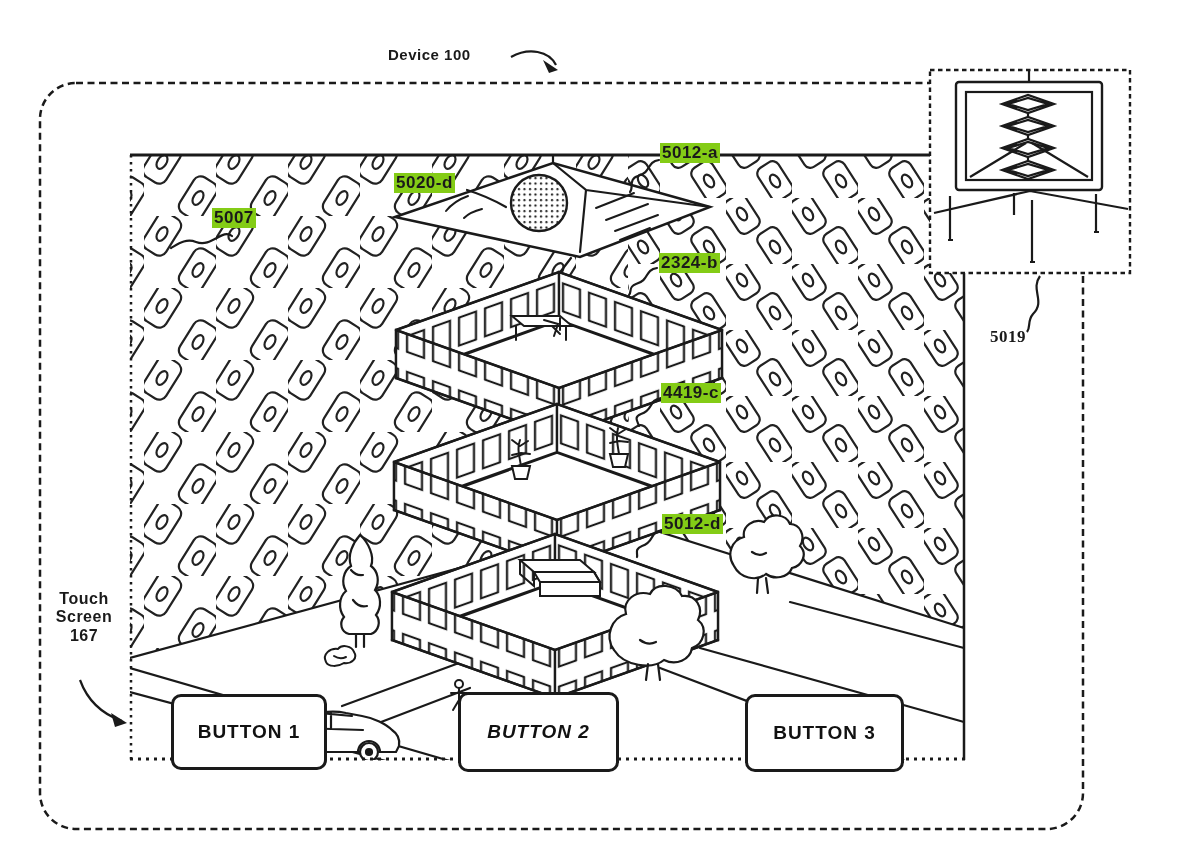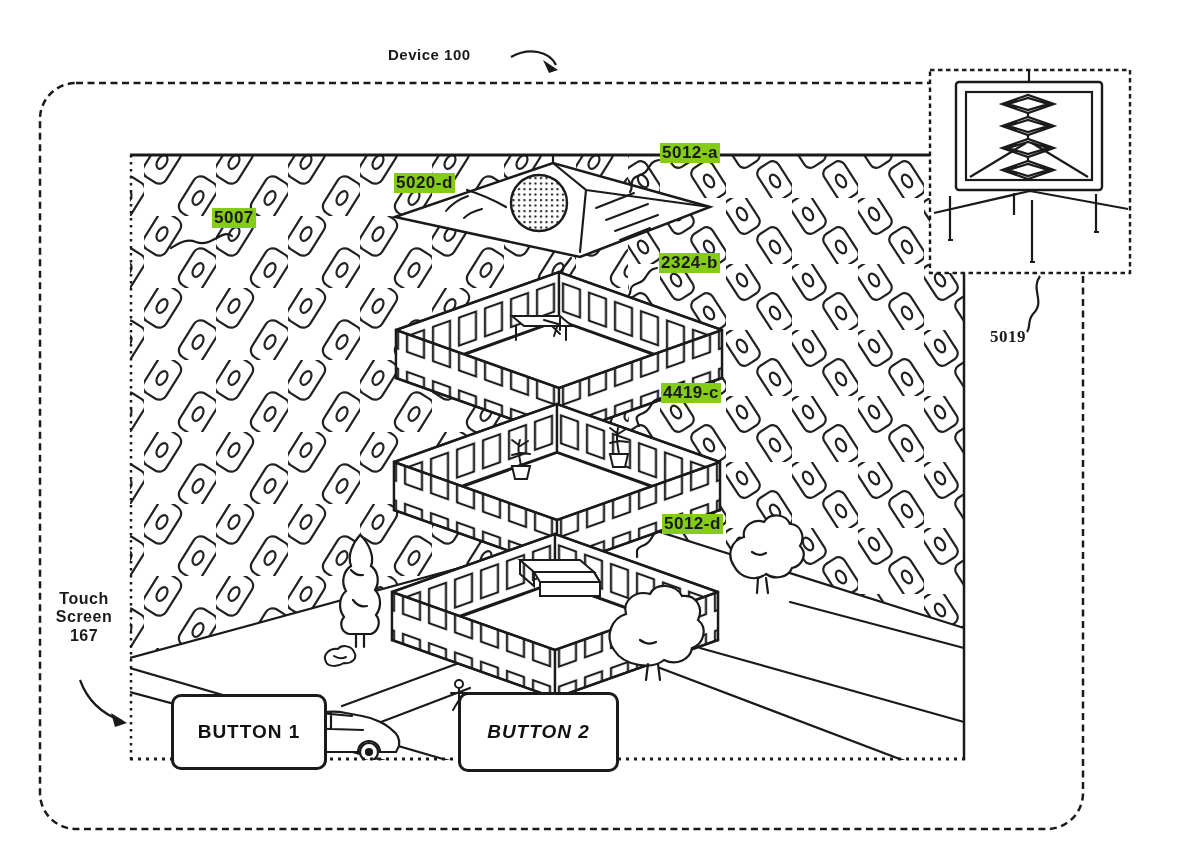--- a/index.html
+++ b/index.html
@@ -229,15 +229,16 @@
 <div class="lbl" style="left:394px;top:173px;">5020-d</div>
 <div class="lbl" style="left:660px;top:143px;">5012-a</div>
 <div class="lbl" style="left:659px;top:253px;">2324-b</div>
 <div class="lbl" style="left:661px;top:383px;">4419-c</div>
 <div class="lbl" style="left:662px;top:514px;">5012-d</div>
 <div class="lbl" style="left:988px;top:327px;background:transparent;font-family:Liberation Serif, serif;">5019</div>
 
 <div class="touch-layer">
   <div class="pbtn" style="left:58px;top:515px;width:150px;height:70px;">BUTTON 1</div>
   <div class="pbtn" style="left:345px;top:513px;width:155px;height:74px;font-style:italic;">BUTTON 2</div>
+  <div class="pbtn" style="left:632px;top:515px;width:153px;height:72px;">BUTTON 3</div>
 </div>
 
 </div>
 
 </body></html>

